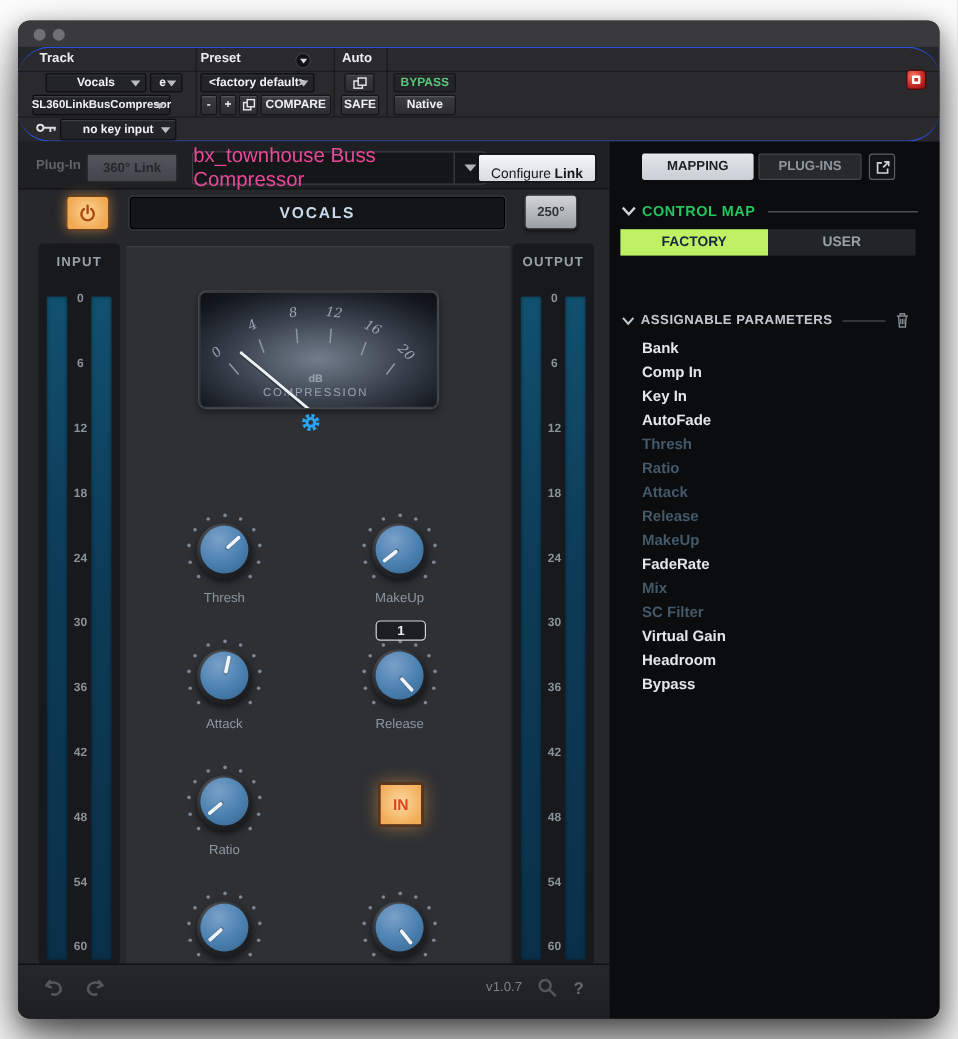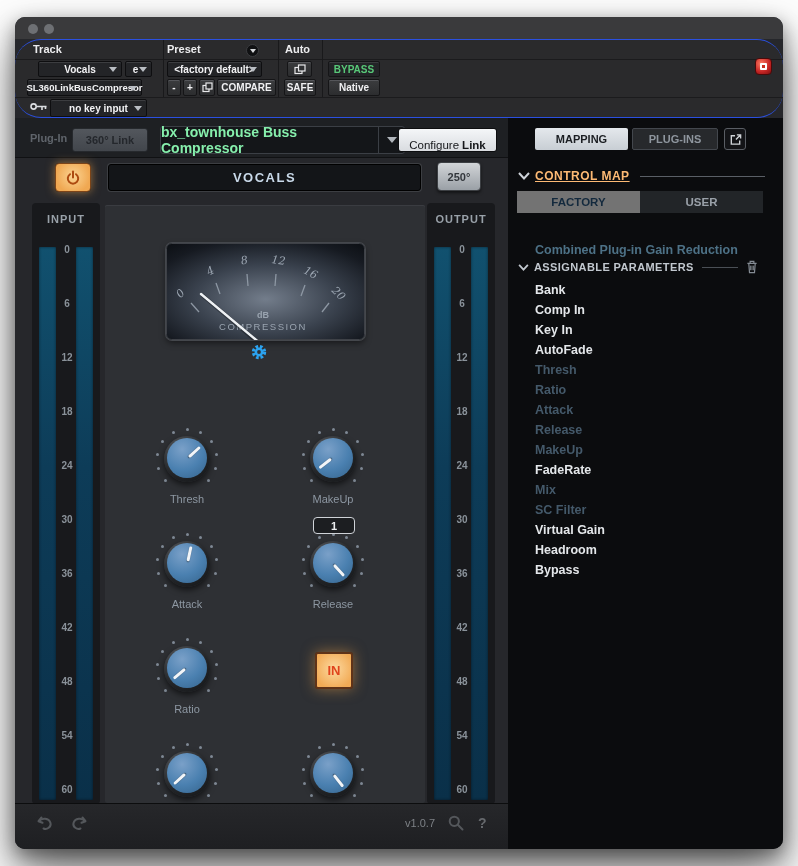--- a/index.html
+++ b/index.html
@@ -38,21 +38,21 @@
                 background:radial-gradient(circle at 35% 30%, #ff7a62, #c42424 60%, #7c1010);
                 display:flex; align-items:center; justify-content:center; }
   .target-btn i { display:block; width:7px; height:7px; border:2px solid #fff; border-radius:1px; background:#c83020; }
 
   
   .link-bar { position:absolute; left:0; top:101px; width:493px; height:40px; background:#1e2023; border-bottom:1px solid #101113; }
   .linkbar-label { position:absolute; color:#5f646b; font-size:11px; font-weight:bold; }
   .btn-360link { position:absolute; background:linear-gradient(#53575d,#42464c); border:1px solid #26292d; border-radius:3px;
                  color:#24272c; font-weight:bold; font-size:11px; display:flex; align-items:center; justify-content:center; }
   .plugin-dd { position:absolute; background:#141619; border:1px solid #3b3f45; border-radius:3px; display:flex; }
-  .plugin-dd .name { flex:1; display:flex; align-items:center; justify-content:center; color:#86efac; font-weight:bold; font-size:14px; }
+  .plugin-dd .name { flex:1; display:flex; align-items:center; justify-content:center; color:#ec4899; font-weight:normal; font-size:17px; }
   .plugin-dd .dd-arrow { width:26px; border-left:1px solid #3b3f45; display:flex; align-items:center; justify-content:center; }
   .plugin-dd .dd-arrow i { width:0; height:0; border-left:5px solid transparent; border-right:5px solid transparent; border-top:6px solid #b0b5bb; }
   .btn-configure { position:absolute; background:linear-gradient(#f4f6f8,#d9dce0); border:1px solid #0d0e10; border-radius:3px;
                    color:#15171a; font-size:11.5px; display:flex; align-items:flex-end; justify-content:center; gap:3px; }
   .btn-configure b { font-weight:bold; }
 
   
   .plugin-area { position:absolute; left:0; top:141px; width:493px; height:691px; background:#26272b; }
   .power-btn { position:absolute; left:40px; top:5px; width:36px; height:29px; border-radius:4px;
                background:radial-gradient(circle at 50% 45%, #fbd493, #f0a852 75%); border:1px solid #7c4418;
@@ -113,23 +113,23 @@
   .right-panel { position:absolute; left:493px; top:101px; width:275px; height:731px; background:#0b0c0e; }
   .tab-mapping { position:absolute; left:27px; top:10px; width:93px; height:22px; border-radius:2px;
                  background:linear-gradient(#e4e8ec,#c8ced4); color:#1b1e22; font-weight:bold; font-size:11px;
                  display:flex; align-items:center; justify-content:center; }
   .tab-plugins { position:absolute; left:124px; top:10px; width:86px; height:22px; border-radius:2px;
                  background:#27292c; border:1px solid #43474d; color:#8f969e; font-weight:bold; font-size:11px;
                  display:flex; align-items:center; justify-content:center; }
   .ext-btn { position:absolute; left:216px; top:10px; width:22px; height:22px; border:1px solid #5a5e64; border-radius:3px;
              display:flex; align-items:center; justify-content:center; background:#131417; }
   .cm-row { position:absolute; left:10px; top:51px; width:247px; height:14px; display:flex; align-items:center; }
-  .cm-title { color:#fdba74; font-weight:bold; font-size:12px; letter-spacing:.5px; margin-left:5px;text-decoration:underline; }
+  .cm-title { color:#22c55e; font-weight:bold; font-size:12px; letter-spacing:.5px; margin-left:5px; }
   .cm-line { flex:1; height:1px; background:#5a5f66; margin-left:10px; }
-  .tab-factory { position:absolute; left:9px; top:73px; width:123px; height:22px; background:#737373;
+  .tab-factory { position:absolute; left:9px; top:73px; width:123px; height:22px; background:#bef264;
                  color:#13293d; font-weight:bold; font-size:11.5px; display:flex; align-items:center; justify-content:center; }
   .tab-user { position:absolute; left:132px; top:73px; width:123px; height:22px; background:#222528;
               color:#9aa1a9; font-weight:bold; font-size:11.5px; display:flex; align-items:center; justify-content:center; }
   .sec-row { position:absolute; left:10px; width:240px; height:14px; display:flex; align-items:center; }
   .sec-title { color:#c2c8cf; font-weight:bold; font-size:11px; letter-spacing:.4px; margin-left:5px; }
   .sec-line { flex:1; height:1px; background:#4a4f55; margin:0 8px; }
   .param-list { position:absolute; left:27px; top:162px; width:220px; }
   .param-item { height:20px; line-height:20px; color:#e4e7ea; font-size:12.5px; font-weight:600; }
   .param-item.muted { color:#44596a; }
   .meterdata-list { position:absolute; left:27px; top:122px; width:220px; }
@@ -515,24 +515,20 @@
     <div class="cm-row">
       <svg width="12" height="8" viewBox="0 0 12 8">
         <polyline points="1,1 6,6.5 11,1" fill="none" stroke="#ced3d9" stroke-width="2"></polyline>
       </svg>
       <span class="cm-title">CONTROL MAP</span>
       <span class="cm-line"></span>
     </div>
     <div class="tab-factory">FACTORY</div>
     <div class="tab-user">USER</div>
 
-    <div class="meterdata-list" data-list="panel.meter_data.items">
-
-    <div class="param-item muted">Combined Plug-in Gain Reduction</div>
-        </div>
 
     <div class="sec-row" style="top:142px">
       <svg width="11" height="7" viewBox="0 0 12 8">
         <polyline points="1,1 6,6.5 11,1" fill="none" stroke="#c2c8cf" stroke-width="2"></polyline>
       </svg>
       <span class="sec-title">ASSIGNABLE PARAMETERS</span>
       <span class="sec-line"></span>
       <svg width="12" height="14" viewBox="0 0 13 15">
         <path d="M1.5 3.5 H11.5 M4.5 3.5 V1.5 H8.5 V3.5 M3 3.5 L3.8 13.5 H9.2 L10 3.5" fill="none" stroke="#848b93" stroke-width="1.3"></path>
         <path d="M5 6 V11 M6.5 6 V11 M8 6 V11" stroke="#848b93" stroke-width="1"></path>

